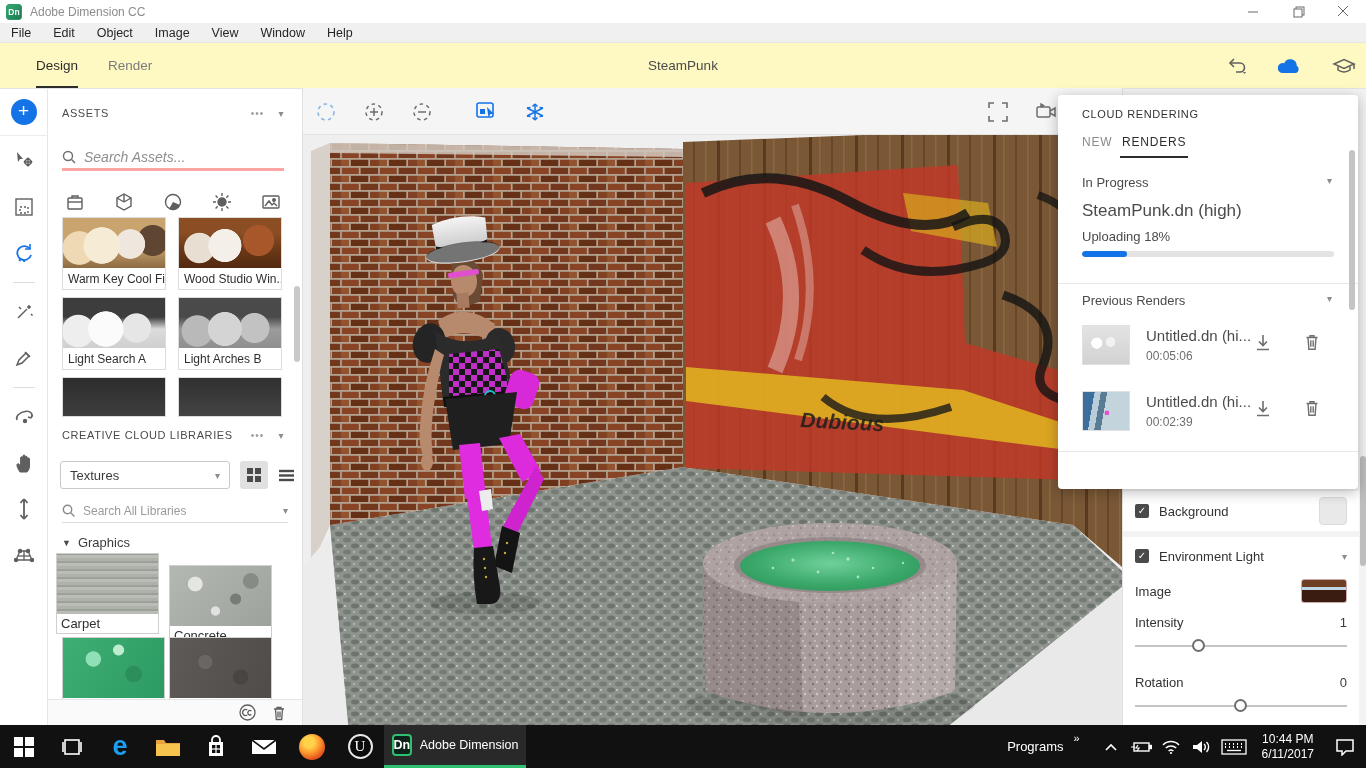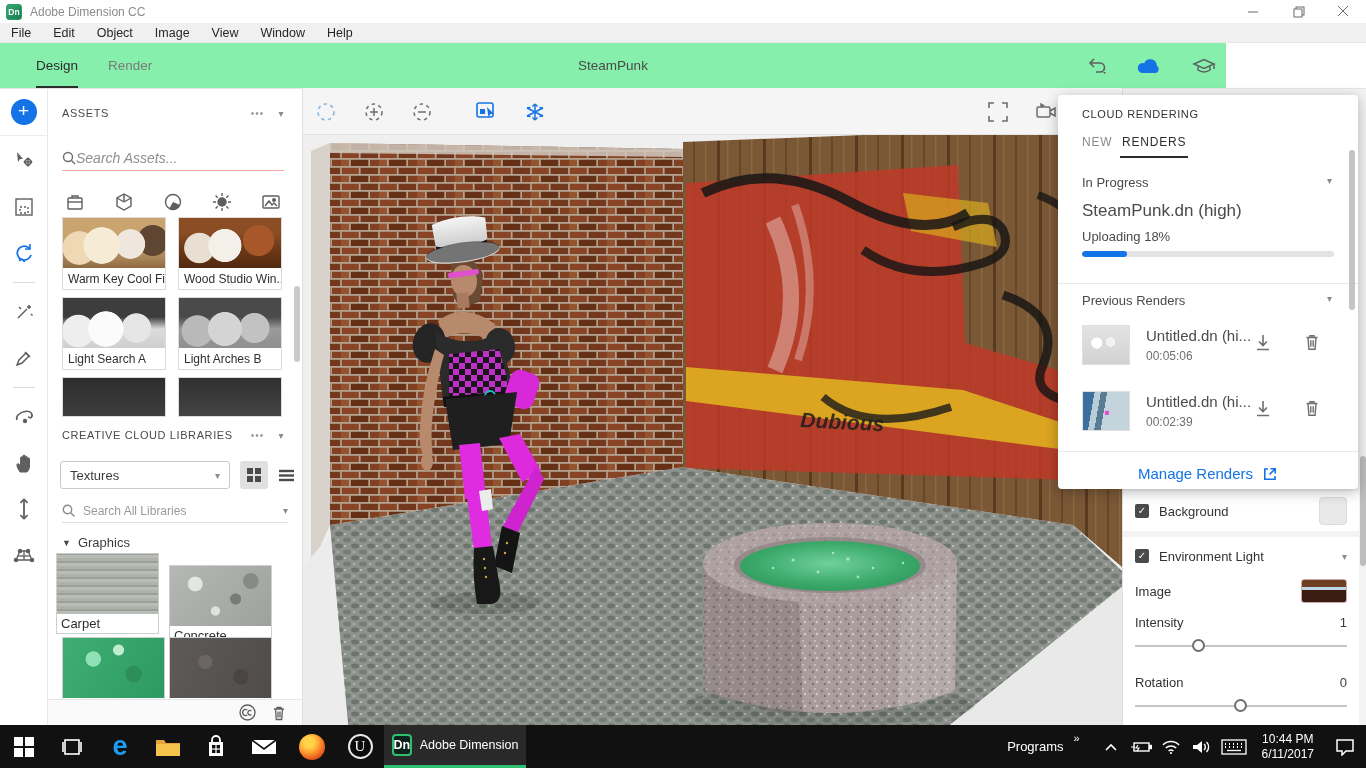--- a/index.html
+++ b/index.html
@@ -19,21 +19,21 @@
   .win-controls { margin-left:auto; display:flex; height:100%; }
   .win-btn { width:45px; height:100%; display:flex; align-items:center;
     justify-content:center; color:#6a6a6a; }
 
   
   #menubar { left:0; top:23px; width:1366px; height:20px; background:#f0f0f0;
     display:flex; align-items:center; gap:0; border-bottom:1px solid #e6e6e6; }
   .menu-item { font-size:12.5px; color:#262626; padding:0 11px; line-height:20px; }
 
   
-  #tabbar { left:0; top:43px; width:1226px; height:45px; background:#86efac; }
+  #tabbar { left:0; top:43px; width:1366px; height:45px; background:#fef9c3; }
   .tab { position:absolute; top:0; height:45px; display:flex; align-items:center;
     font-size:13.5px; }
   #tab-design { left:36px; color:#2c2c2c; }
   #tab-design::after { content:""; position:absolute; left:0; right:0; bottom:0;
     height:2px; background:#2c2c2c; }
   #tab-render { left:108px; color:#7b7b7b; }
   #doc-title { position:absolute; top:0; left:0; width:100%; height:45px;
     display:flex; align-items:center; justify-content:center; font-size:13.5px;
     color:#4a4a4a; pointer-events:none; }
   .tab-icons { position:absolute; right:10px; top:0; height:45px; display:flex;
@@ -53,21 +53,21 @@
 
   
   #assets { left:48px; top:88px; width:255px; height:637px; background:#fff;
     border-top:1px solid #e4e4e4; border-right:1px solid #e0e0e0; overflow:hidden; }
   .panel-head { display:flex; align-items:center; font-size:11px; letter-spacing:.6px;
     color:#4a4a4a; }
   .more-dots { margin-left:auto; color:#9a9a9a; font-size:10px; letter-spacing:1px; }
   .chev { color:#8b8b8b; font-size:10px; margin-left:14px; }
   #assets-head { position:absolute; left:14px; right:18px; top:18px; }
   .search-row { position:absolute; left:14px; right:18px; top:56px; height:26px;
-    border-bottom:1px solid #fca5a5; display:flex; align-items:center; }
+    border-bottom:3px solid #fca5a5; display:flex; align-items:center; gap:8px; }
   .search-row input { border:none; outline:none; flex:1; font-size:14px;
     font-style:italic; color:#444; background:transparent;
     font-family:"Liberation Sans", sans-serif; }
   .search-row input::placeholder { color:#8f8f8f; }
   .cat-row { position:absolute; left:6px; right:10px; top:96px; height:34px;
     display:flex; justify-content:space-between; align-items:center; padding:0 8px; }
   .cat { width:26px; height:30px; display:flex; align-items:center; justify-content:center;
     position:relative; }
   .cat svg { stroke:#5f5f5f; fill:none; }
   .cat.active::after { content:""; position:absolute; left:0; right:0; bottom:-2px;
@@ -762,27 +762,20 @@
     <span class="rend-trash">
       <svg width="16" height="18" fill="none" stroke="#6e6e6e" stroke-width="1.4">
         <path d="M2.5 4.5 h11 M6 4.5 V2.8 h4 v1.7 M4 4.5 l.9 11.7 h6.2 L12 4.5"></path>
         <line x1="6.8" y1="7.2" x2="6.8" y2="13.8"></line>
           <line x1="9.2" y1="7.2" x2="9.2" y2="13.8"></line>
       </svg>
     </span>
   </div>
 
   <div class="pop-div" style="top:356px;"></div>
-  <div id="manage-row">
-    <span>Manage Renders</span>
-    <svg width="16" height="16" fill="none" stroke="#1473e6" stroke-width="1.6">
-      <path d="M6 3 H2.8 V13.2 H13 V10"></path>
-      <path d="M8.5 2.8 H13.2 V7.5 M13 3 L7.5 8.5"></path>
-    </svg>
-  </div>
   <div class="vscroll" style="left:291px; top:55px; height:160px; background:#c4c4c4;"></div>
 </div>
 
 <div class="abs" id="taskbar">
   <div class="tb-btn">
     <svg width="20" height="20" fill="#fff">
       <rect x="0" y="0" width="9" height="9"></rect>
         <rect x="11" y="0" width="9" height="9"></rect>
       <rect x="0" y="11" width="9" height="9"></rect>
         <rect x="11" y="11" width="9" height="9"></rect>

